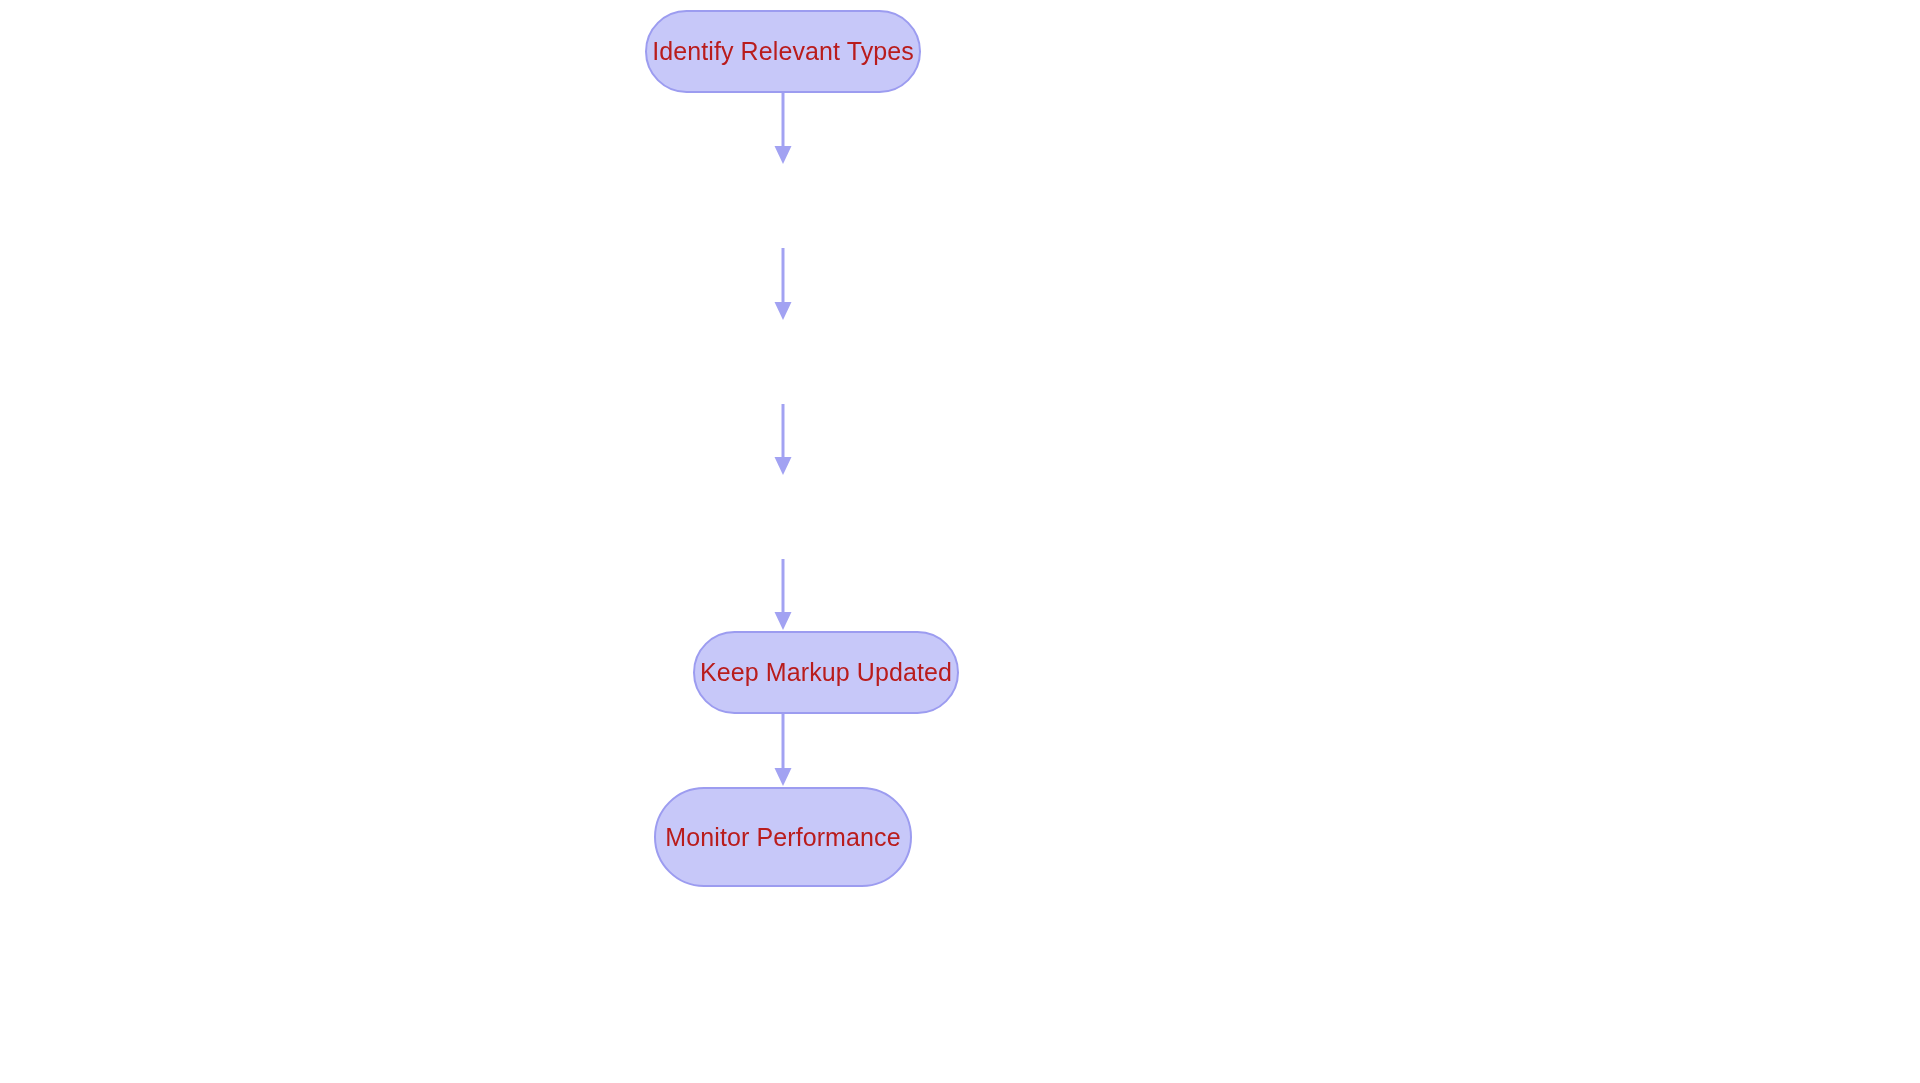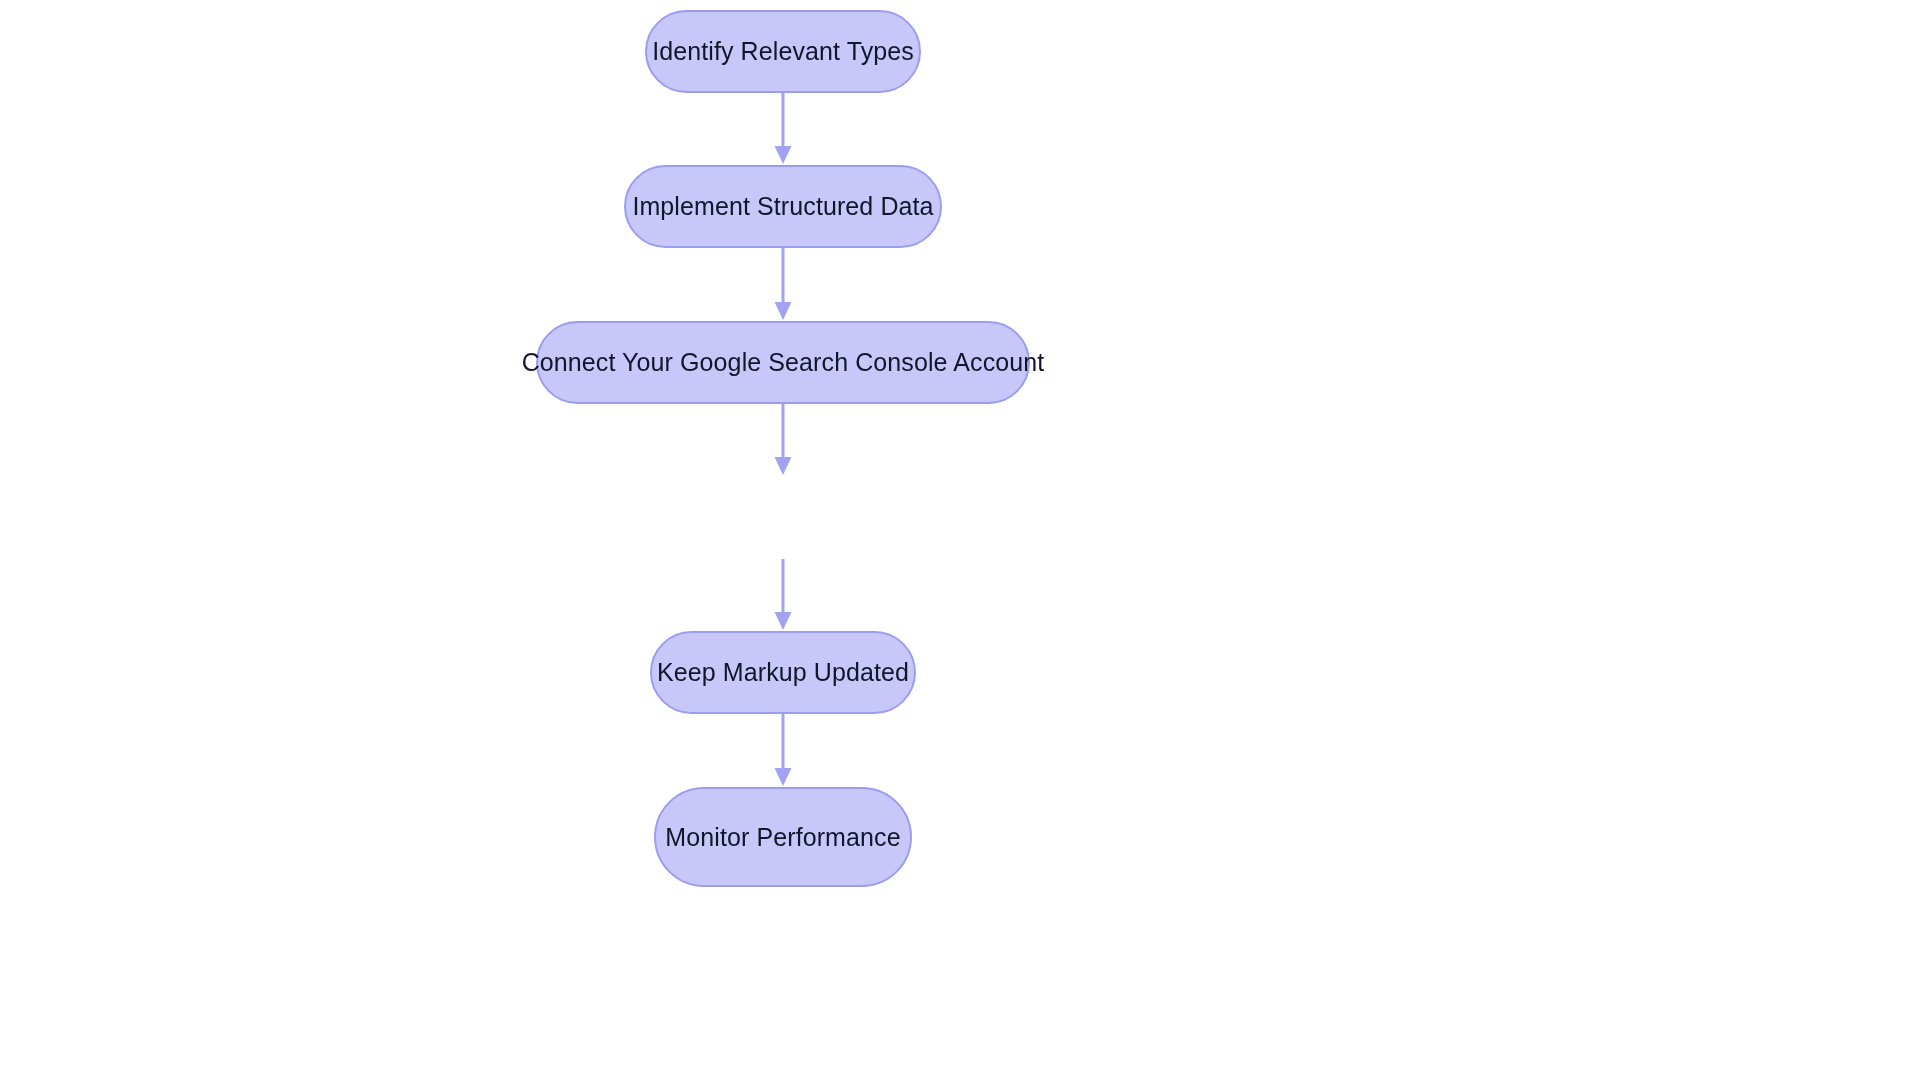--- a/index.html
+++ b/index.html
@@ -29,21 +29,21 @@
     display: flex;
     align-items: center;
     justify-content: center;
     background: #c7c8f9;
     border: 2px solid #9c9cf0;
     border-radius: 999px;
     transform: translateX(-50%);
     left: 783px;
   }
   .flow-node-label {
-    color: #0f172a;
+    color: #b91c1c;
     font-size: 25px;
     font-weight: 400;
     line-height: 1;
     white-space: nowrap;
     letter-spacing: 0.1px;
     text-align: center;
     user-select: none;
   }
 
   
@@ -96,30 +96,24 @@
     <svg width="30" height="73" viewBox="0 0 30 73" xmlns="http://www.w3.org/2000/svg">
       <line x1="15" y1="0" x2="15" y2="59" stroke="#a2a2f2" stroke-width="3"></line>
       <polygon points="15,72 6.5,54 23.5,54" fill="#a2a2f2"></polygon>
     </svg>
   </div>
 
   <div class="flow-node" style="top:10px; width:276px; height:83px;">
     <span class="flow-node-label">Identify Relevant Types</span>
   </div>
 
-  <div class="flow-node" style="top:165px; width:318px; height:83px;">
-    <span class="flow-node-label">Implement Structured Data</span>
-  </div>
-
-  <div class="flow-node" style="top:321px; width:494px; height:83px;">
-    <span class="flow-node-label">Connect Your Google Search Console Account</span>
-  </div>
 
 
-  <div class="flow-node" style="top:631px; width:266px; height:83px;">
+
+  <div class="flow-node" style="top:631px; width:266px; height:83px;margin-left:43px;">
     <span class="flow-node-label">Keep Markup Updated</span>
   </div>
 
   <div class="flow-node" style="top:787px; width:258px; height:100px;">
     <span class="flow-node-label">Monitor Performance</span>
   </div>
 
 </div>
 
 </body></html>

